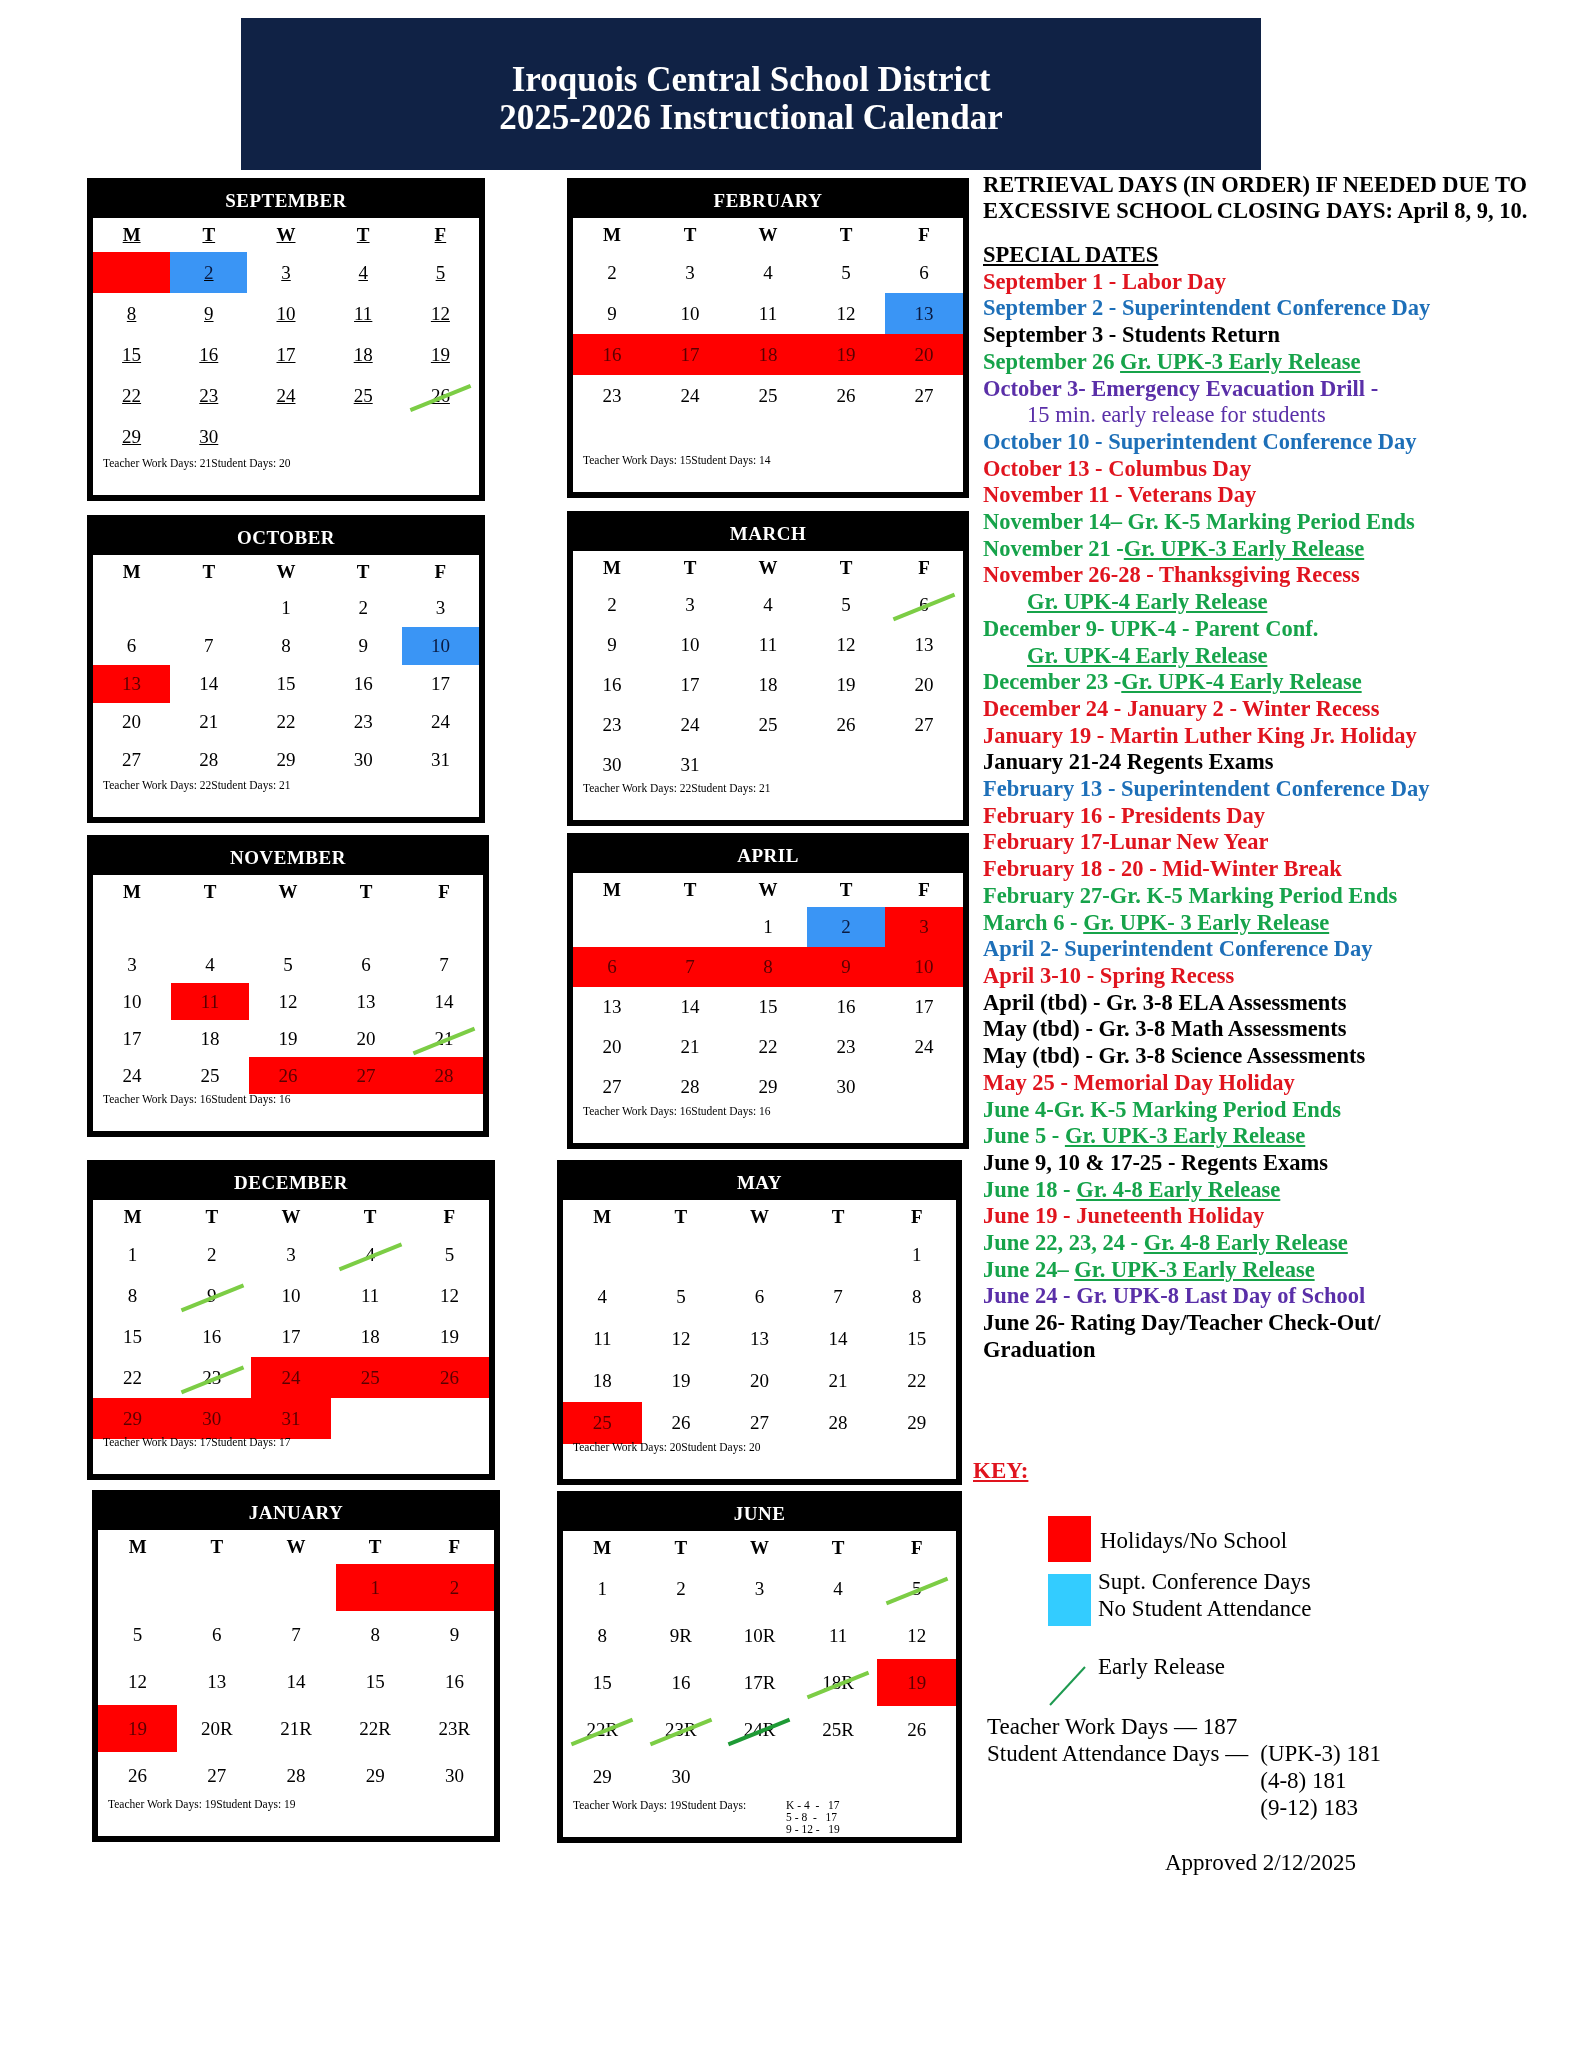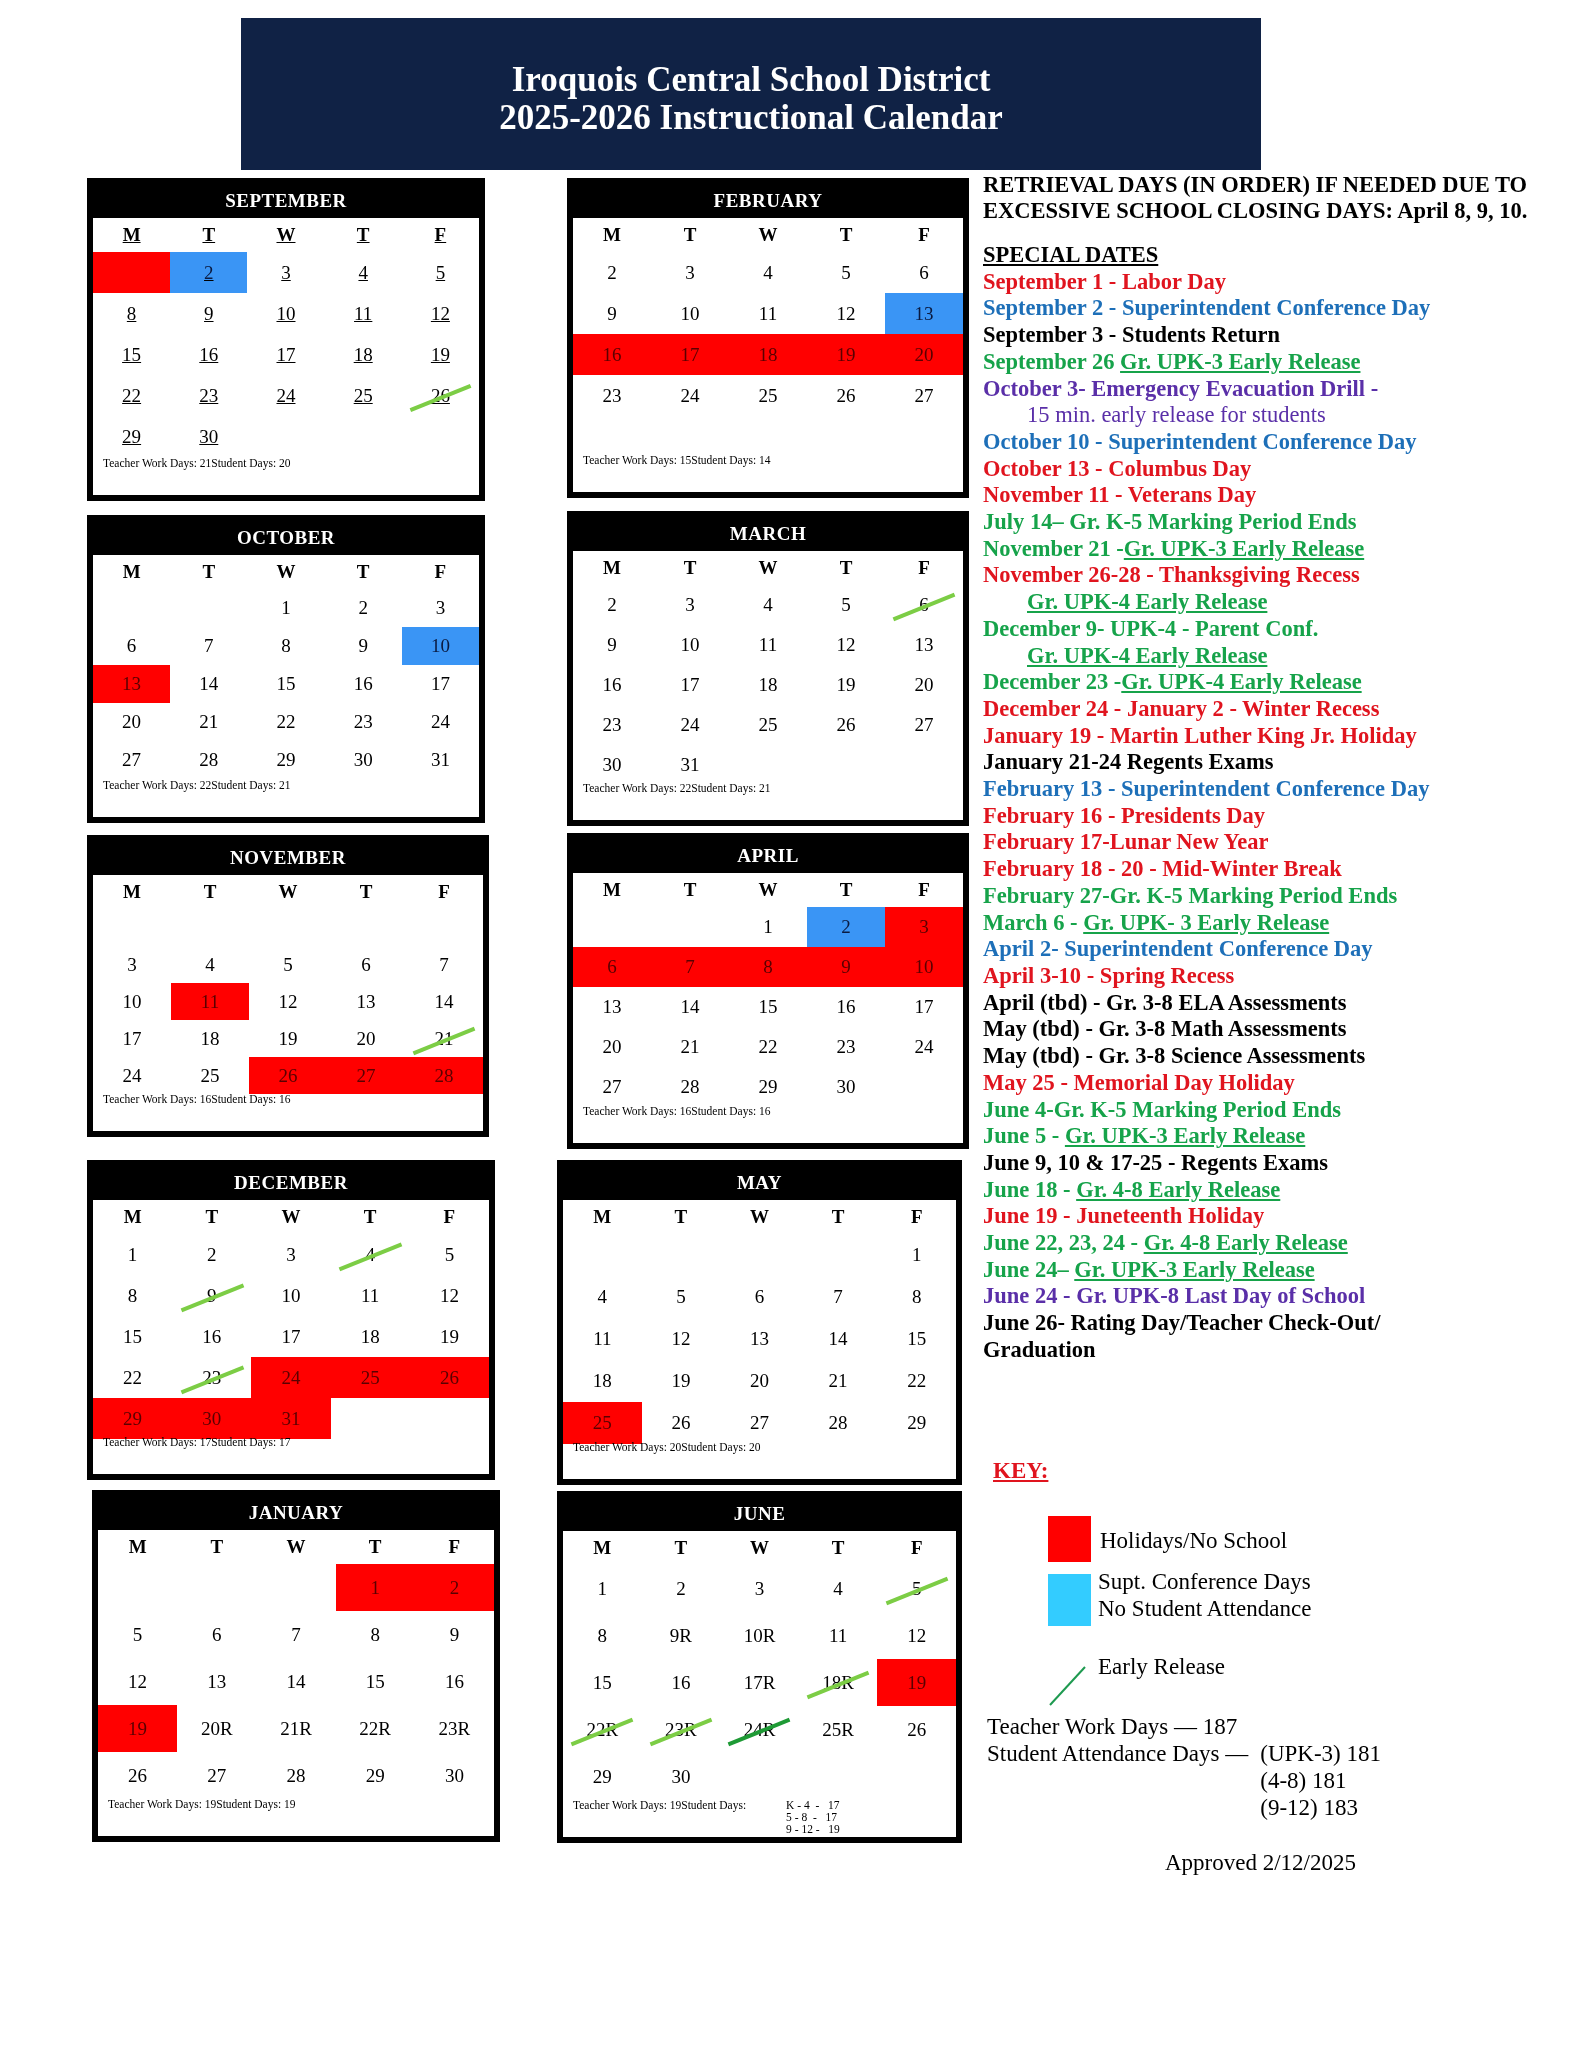--- a/index.html
+++ b/index.html
@@ -15,21 +15,21 @@
   .cal .cell .er{position:absolute;left:8%;top:50%;width:84%;height:4px;background:#7ccd45;transform:rotate(-22deg);transform-origin:center;pointer-events:none;}
   .cal .cell .er.dark{background:#1e9a35;}
   .cal .foot{display:flex;font-size:11.5px;padding:0 10px;position:absolute;left:0;right:0;}
   .right{position:absolute;left:983px;top:172px;width:600px;font-weight:bold;font-size:22.5px;line-height:26.7px;}
   .right .retrieval{line-height:26px;margin-bottom:18px;}
   .right .sd-title{text-decoration:underline;}
   .red{color:#e0141e;} .blue{color:#1d6fb8;} .green{color:#16a34a;} .purple{color:#5a2fa8;} .black{color:#000;}
   .u{text-decoration:underline;}
   .ind{padding-left:44px;}
   .normal{font-weight:normal;}
-  .key{position:absolute;left:993px;top:1458px;font-size:23px;}
+  .key{position:absolute;left:973px;top:1458px;font-size:23px;}
   .key-title{color:#e0141e;font-weight:bold;text-decoration:underline;}
   .key-item{position:absolute;font-size:23px;line-height:27px;white-space:nowrap;}
   .sw{position:absolute;}
   .totals{position:absolute;left:987px;top:1713px;font-size:23px;line-height:27px;}
   .approved{position:absolute;left:1165px;top:1850px;font-size:23px;}
 </style>
 </head>
 <body>
 
 <div class="header">
@@ -951,21 +951,21 @@
   <div id="special-list">
       <div class="red"><span>September 1 - Labor Day</span></div>
       <div class="blue"><span>September 2 -  Superintendent Conference Day</span></div>
       <div class="black"><span>September 3 -  Students Return</span></div>
       <div class="green"><span>September 26 </span><span class="u">Gr. UPK-3 Early Release</span></div>
       <div class="purple"><span>October 3-  Emergency Evacuation Drill -</span></div>
       <div class="purple ind normal"><span>15 min. early release for students</span></div>
       <div class="blue"><span>October 10 - Superintendent Conference Day</span></div>
       <div class="red"><span>October 13 - Columbus Day</span></div>
       <div class="red"><span>November 11 - Veterans Day</span></div>
-      <div class="green"><span>July 14– Gr. K-5 Marking Period Ends</span></div>
+      <div class="green"><span>November 14– Gr. K-5 Marking Period Ends</span></div>
       <div class="green"><span>November 21 -</span><span class="u">Gr. UPK-3 Early Release</span></div>
       <div class="red"><span>November 26-28 - Thanksgiving Recess</span></div>
       <div class="green ind"><span></span><span class="u">Gr. UPK-4 Early Release</span></div>
       <div class="green"><span>December 9- UPK-4 - Parent Conf.</span></div>
       <div class="green ind"><span></span><span class="u">Gr. UPK-4 Early Release</span></div>
       <div class="green"><span>December 23 -</span><span class="u">Gr. UPK-4 Early Release</span></div>
       <div class="red"><span>December 24 - January 2 - Winter Recess</span></div>
       <div class="red"><span>January 19 - Martin Luther King Jr. Holiday</span></div>
       <div class="black"><span>January 21-24 Regents Exams</span></div>
       <div class="blue"><span>February 13 - Superintendent Conference Day</span></div>

